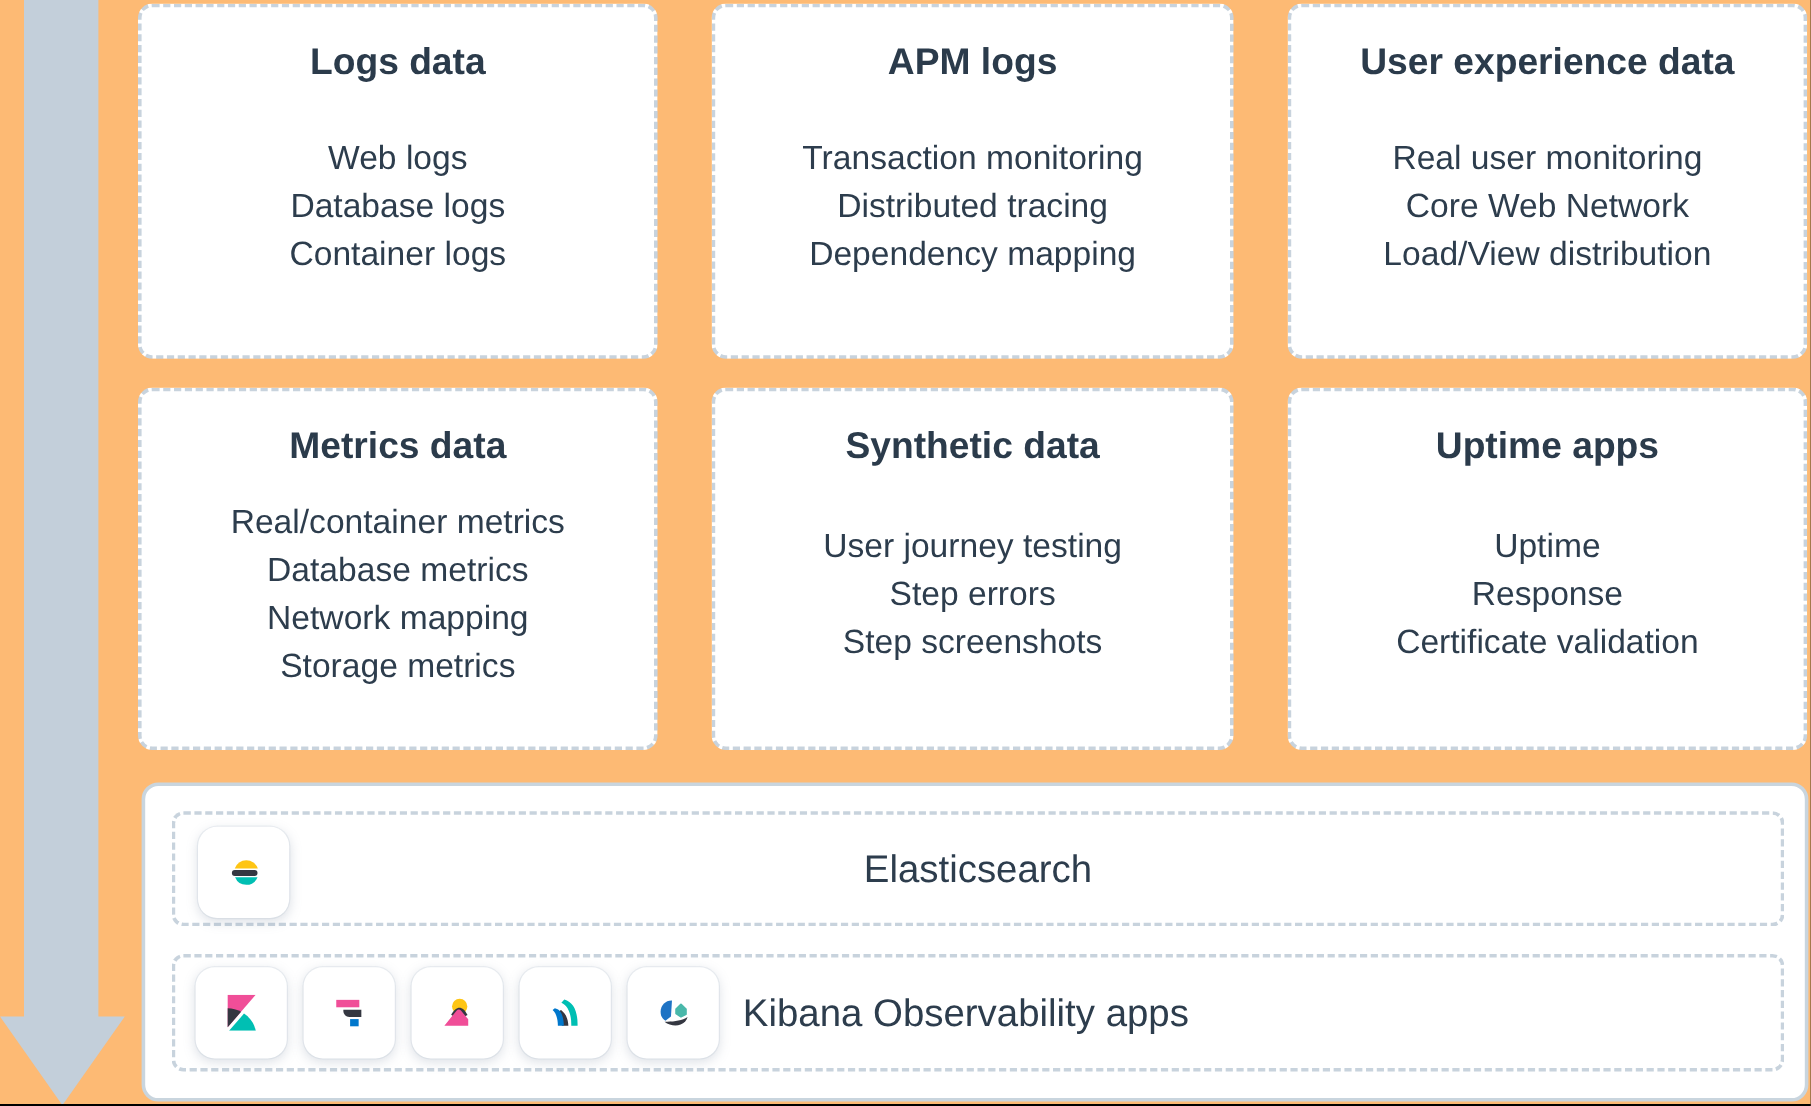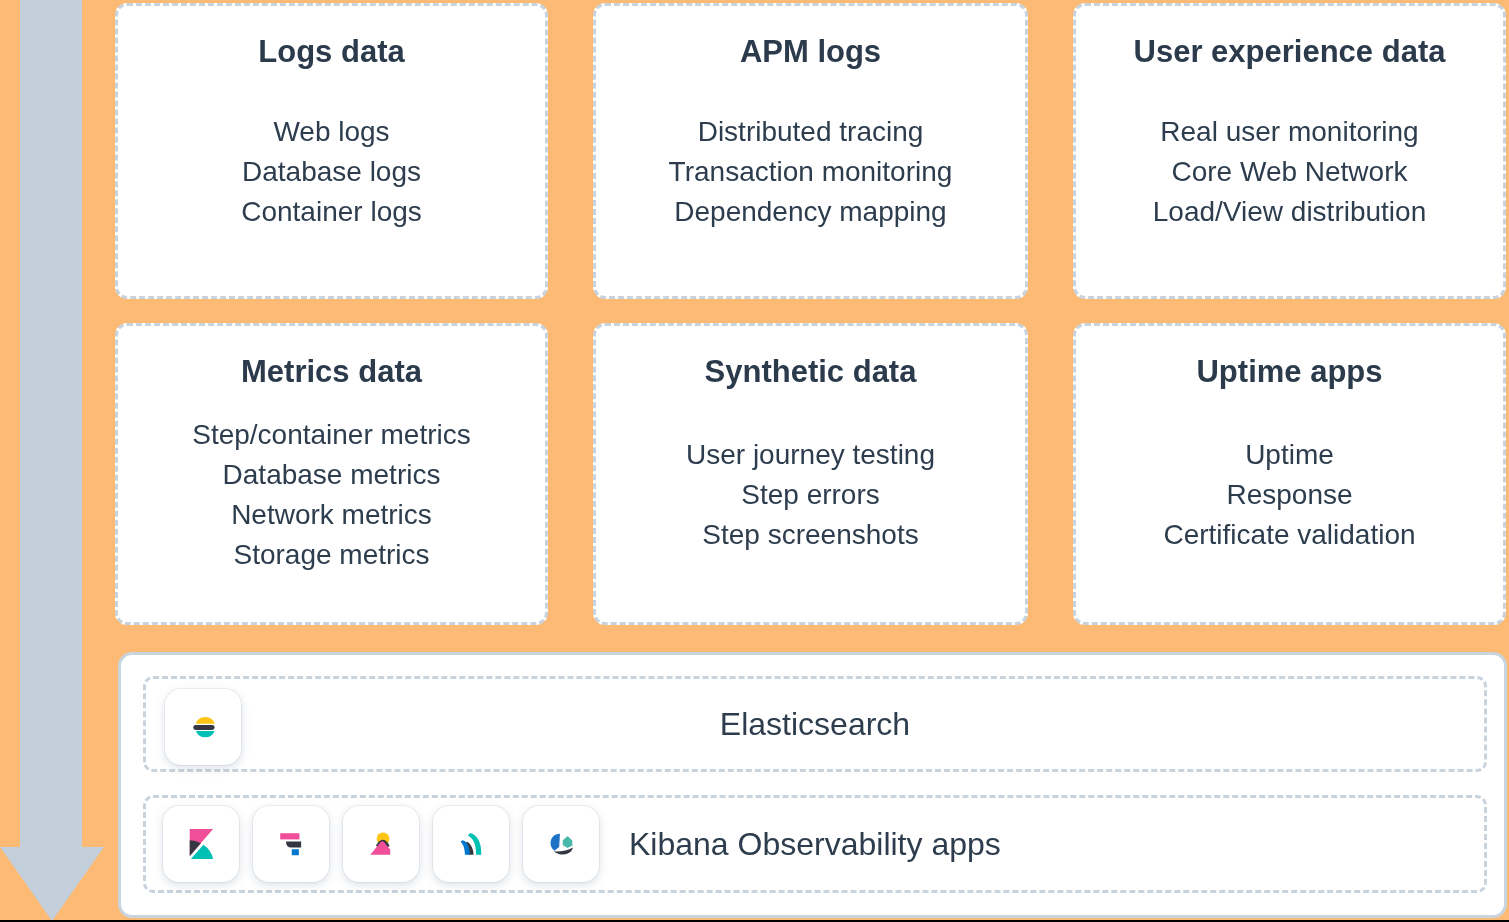--- a/index.html
+++ b/index.html
@@ -25,21 +25,21 @@
     border:3px solid #c9d5de;border-radius:14px;box-sizing:border-box;text-align:center;}
   .inner-row{position:absolute;left:22px;width:1344px;border:3px dashed #c8d3dd;border-radius:10px;
     box-sizing:border-box;background:#fff;}
   .es-row{top:21px;height:96px;display:flex;align-items:center;justify-content:center;}
   .kb-row{top:140px;height:98px;display:flex;align-items:center;padding-left:17px;gap:14px;}
   .tile{width:76px;height:76px;background:#fff;border-radius:16px;flex:0 0 auto;
     box-shadow:0 3px 10px rgba(125,140,160,.28), 0 0 0 1px #f0f3f6;
     display:flex;align-items:center;justify-content:center;}
   .es-tile{position:absolute;left:19px;top:10px;}
   .big-label{font-size:32px;color:#2d3d4d;}
-  .kb-label{margin-left:16px;}
+  .kb-label{margin-left:6px;}
 </style>
 </head>
 <body>
 
 <div class="stage">
 
   <div class="arrow-shaft"></div>
   <div class="arrow-head"></div>
 
   <div class="grid">
@@ -49,41 +49,41 @@
       <ul>
         <li>Web logs</li>
         <li>Database logs</li>
         <li>Container logs</li>
       </ul>
     </section>
 
     <section class="card">
       <h2>APM logs</h2>
       <ul>
+        <li>Transaction monitoring</li>
         <li>Distributed tracing</li>
-        <li>Transaction monitoring</li>
         <li>Dependency mapping</li>
       </ul>
     </section>
 
     <section class="card">
       <h2>User experience data</h2>
       <ul>
         <li>Real user monitoring</li>
         <li>Core Web Network</li>
         <li>Load/View distribution</li>
       </ul>
     </section>
 
     <section class="card">
       <h2>Metrics data</h2>
       <ul>
-        <li>Step/container metrics</li>
+        <li>Real/container metrics</li>
         <li>Database metrics</li>
-        <li>Network metrics</li>
+        <li>Network mapping</li>
         <li>Storage metrics</li>
       </ul>
     </section>
 
     <section class="card">
       <h2>Synthetic data</h2>
       <ul>
         <li>User journey testing</li>
         <li>Step errors</li>
         <li>Step screenshots</li>

